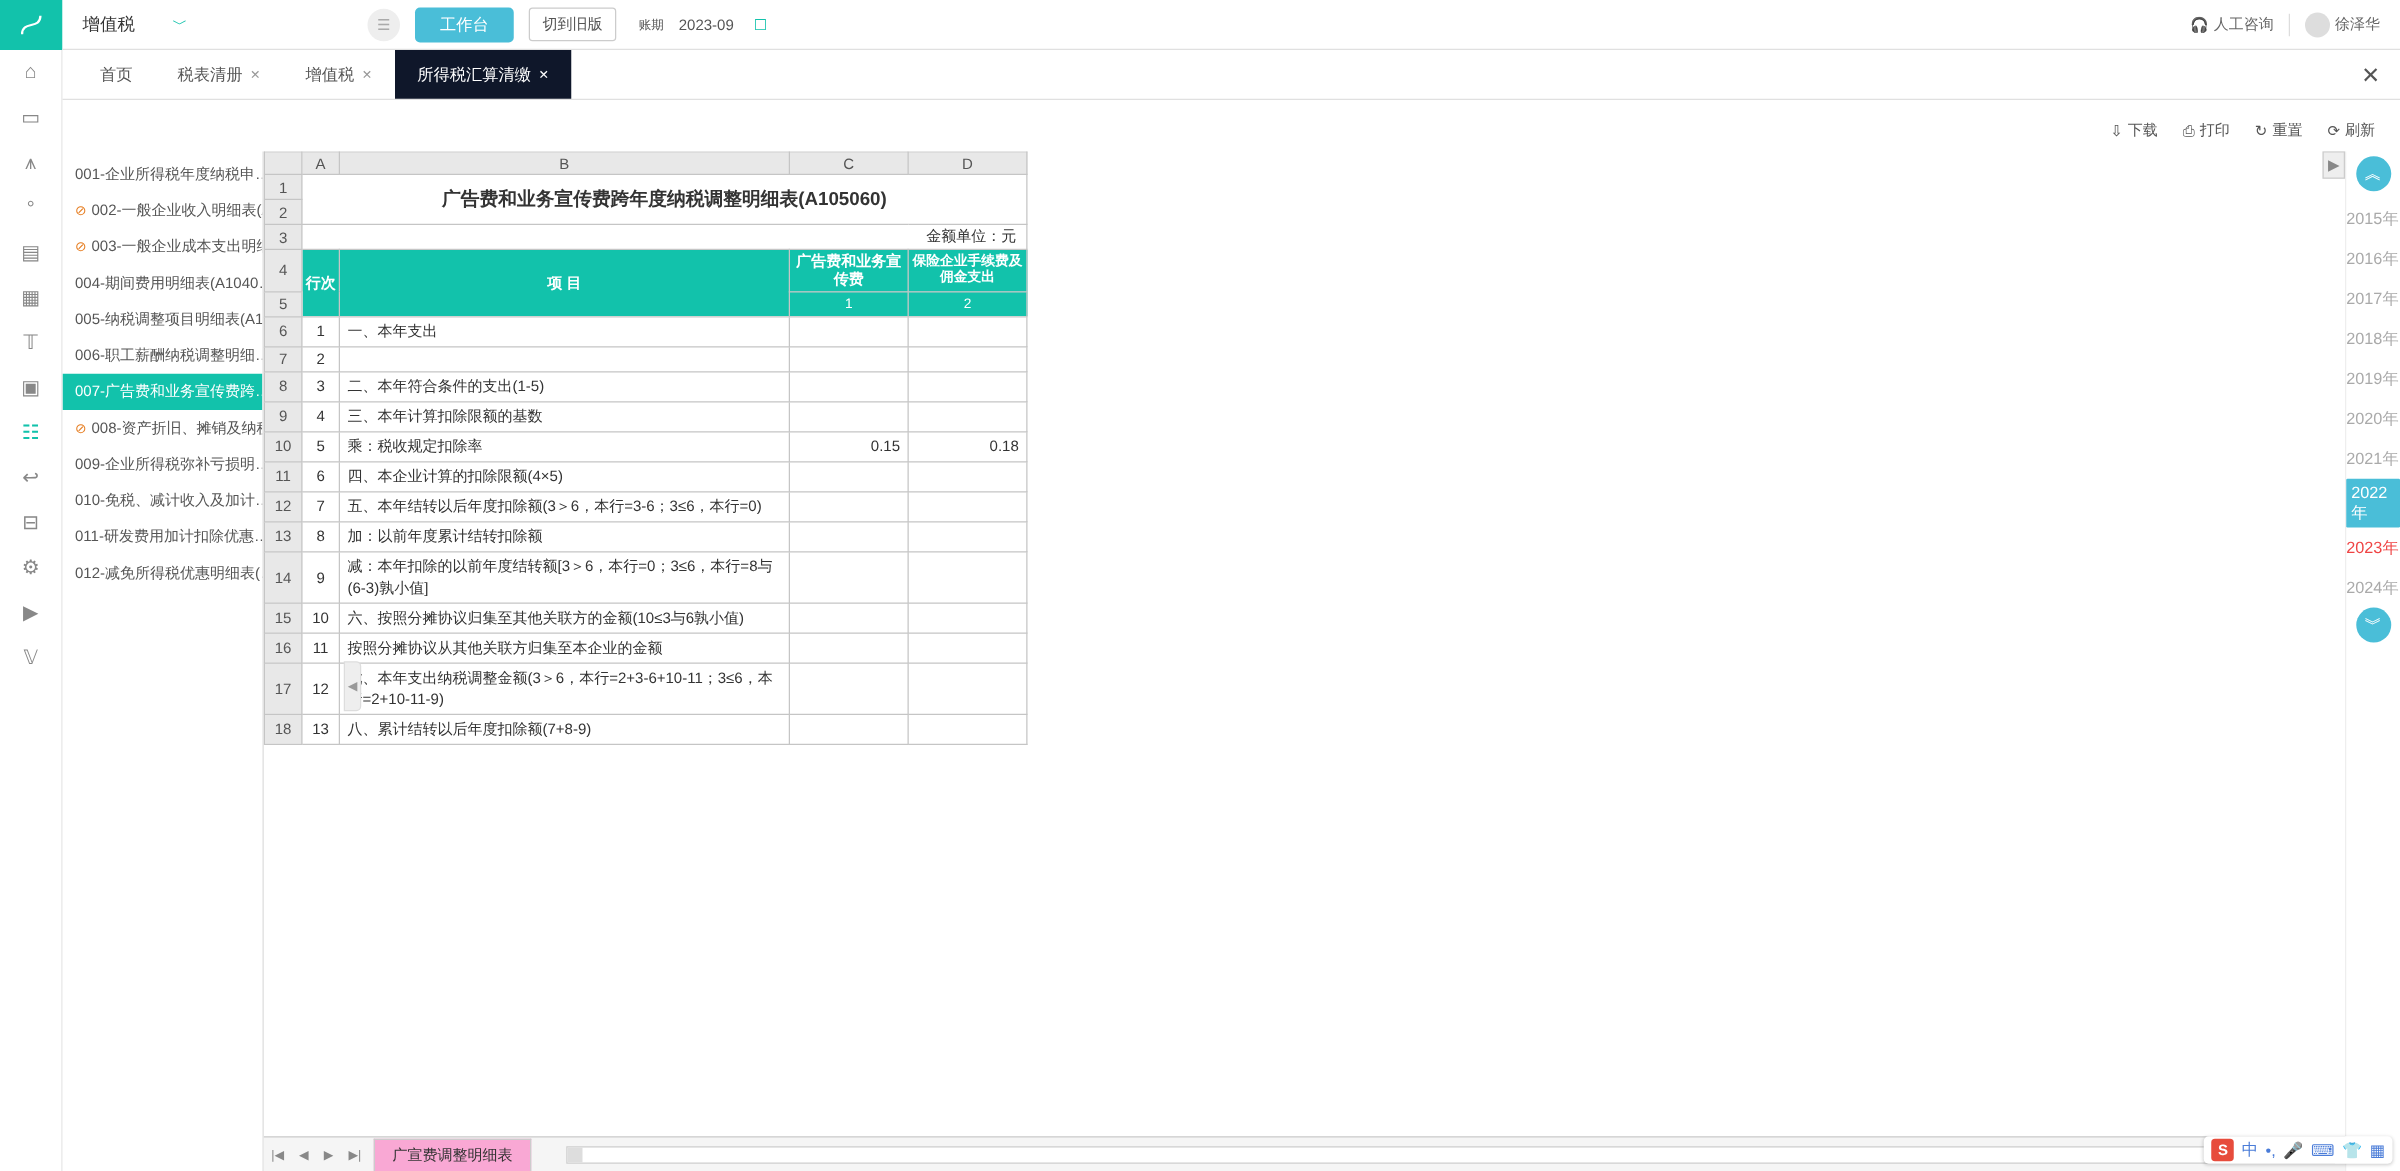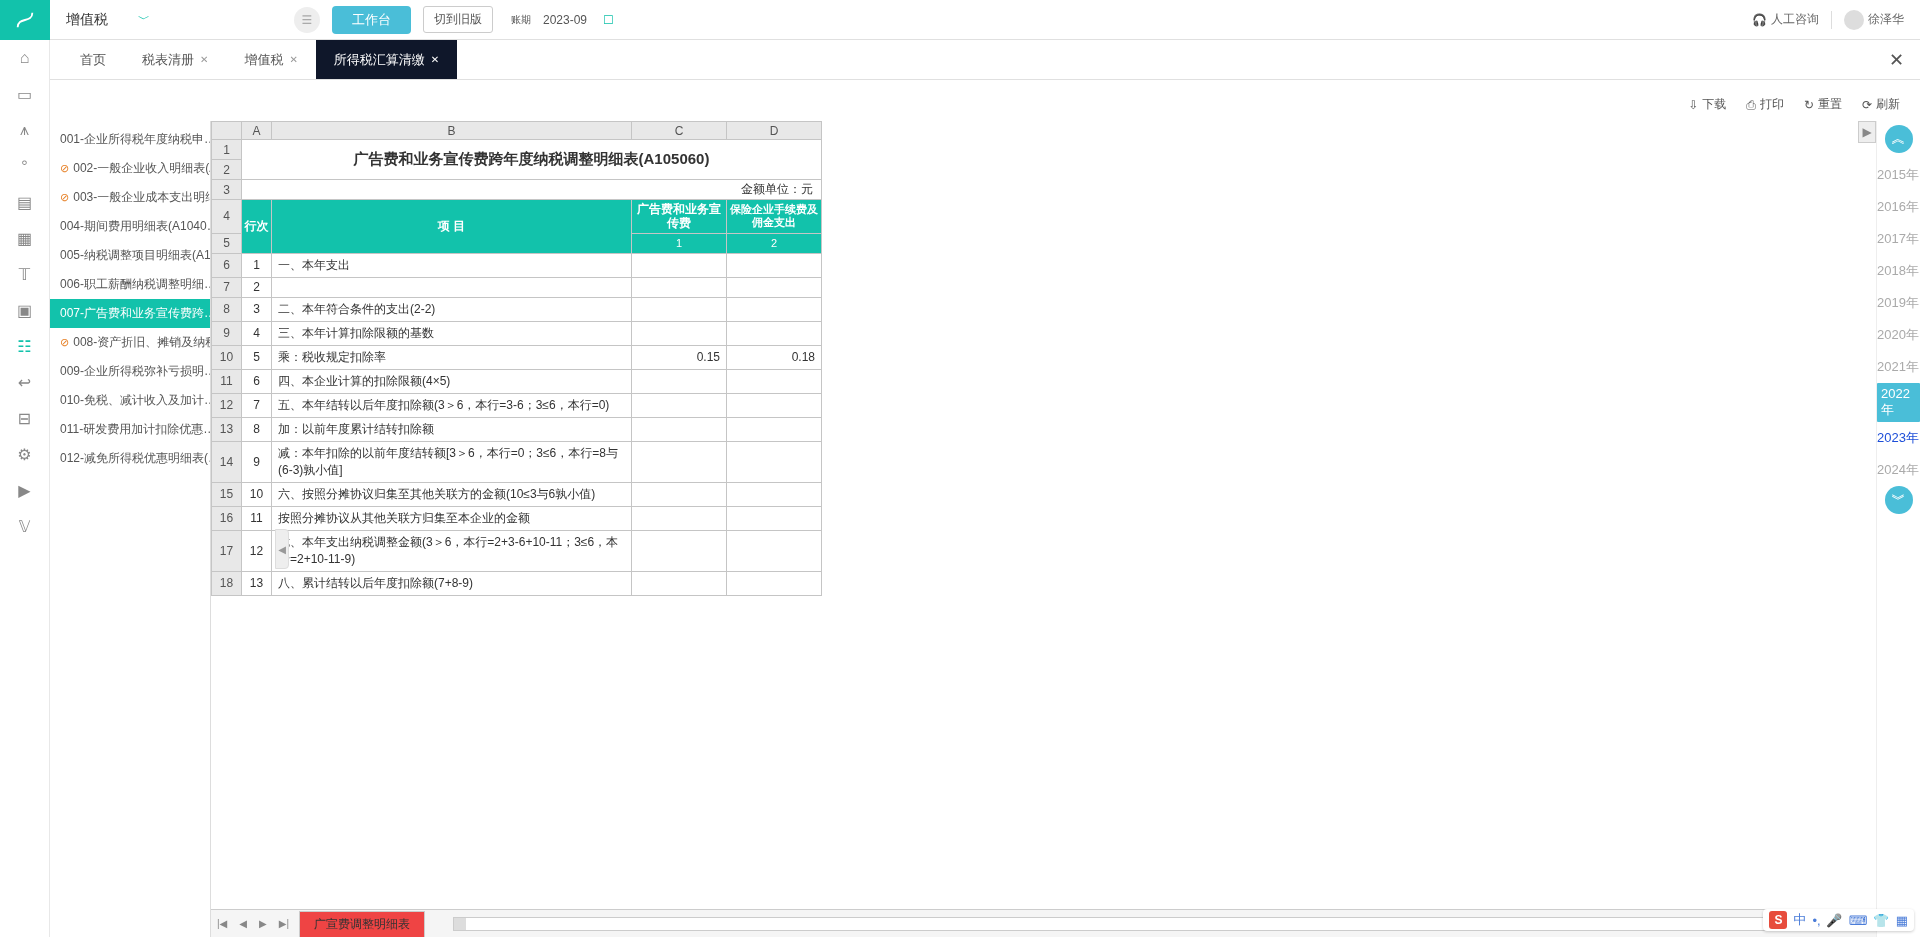--- a/index.html
+++ b/index.html
@@ -63,31 +63,31 @@
 .sheet .seq { text-align: center; width: 30px; }
 .sheet .proj { padding: 3px 6px; text-align: left; }
 .sheet .num { text-align: right; padding-right: 6px; width: 95px; }
 .sheet .row-h { height: 20px; }
 .sheet .row-h2 { height: 32px; }
 
 .formula-bar { position: absolute; top: 140px; left: 0; background: #fff; border: 1px solid #ccc; padding: 2px 6px; font-size: 11px; color: #666; z-index: 3; width: 260px; }
 
 .sheet-tabs { height: 28px; border-top: 1px solid #ccc; display: flex; align-items: center; background: #f5f5f5; }
 .sheet-nav { padding: 0 6px; color: #888; cursor: pointer; font-size: 10px; }
-.sheet-tab { padding: 4px 14px; background: #ef4444; border: 1px solid #ccc; border-bottom: none; font-size: 12px; color: #333; margin-left: 4px; cursor: pointer; }
+.sheet-tab { padding: 4px 14px; background: #f9a8d4; border: 1px solid #ccc; border-bottom: none; font-size: 12px; color: #333; margin-left: 4px; cursor: pointer; }
 .sheet-tabs .hbar { flex: 1; height: 14px; border: 1px solid #ccc; margin: 0 8px; background: #fff; position: relative; }
 .sheet-tabs .hbar::before { content:''; position:absolute; left:0; top:0; bottom:0; width:12px; background:#ddd; }
 
 .expand-right { position: absolute; right: 0; top: 0; width: 18px; height: 22px; background: #eee; border: 1px solid #ccc; display: flex; align-items: center; justify-content: center; color: #888; cursor: pointer; }
 
 .year-rail { width: 44px; background: #fff; border-left: 1px solid #eee; display: flex; flex-direction: column; align-items: center; padding-top: 4px; gap: 0; }
 .year-btn { width: 28px; height: 28px; border-radius: 50%; background: #4abed8; color: #fff; display: flex; align-items: center; justify-content: center; font-size: 14px; cursor: pointer; margin-bottom: 6px; }
 .year-item { font-size: 13px; color: #aaa; padding: 7px 0; cursor: pointer; }
 .year-item.sel { background: #4abed8; color: #fff; border-radius: 1px; padding: 3px 4px; }
-.year-item.dark { color: #1d4ed8; }
+.year-item.dark { color: #ef4444; }
 
 .ime-bar { position: fixed; right: 6px; bottom: 6px; display: flex; gap: 6px; align-items: center; background: #fff; padding: 2px 6px; border-radius: 4px; box-shadow: 0 1px 3px rgba(0,0,0,0.2); }
 .ime-bar .i { font-size: 13px; color: #4a7cd8; cursor: pointer; }
 .ime-bar .s { width: 18px; height: 18px; background: #e74c3c; color: #fff; border-radius: 3px; display: flex; align-items: center; justify-content: center; font-weight: bold; font-size: 12px; }
 </style>
 </head>
 <body>
 
 <div class="app">
   <div class="left-rail">
@@ -266,21 +266,21 @@
                 <tr class="row-h">
                   <td class="rownum">7</td>
                   <td class="seq">2</td>
                   <td class="proj"></td>
                   <td class="num"></td>
                   <td class="num"></td>
                 </tr>
                 <tr class="row-h">
                   <td class="rownum">8</td>
                   <td class="seq">3</td>
-                  <td class="proj">二、本年符合条件的支出(2-2)</td>
+                  <td class="proj">二、本年符合条件的支出(1-5)</td>
                   <td class="num"></td>
                   <td class="num"></td>
                 </tr>
                 <tr class="row-h">
                   <td class="rownum">9</td>
                   <td class="seq">4</td>
                   <td class="proj">三、本年计算扣除限额的基数</td>
                   <td class="num"></td>
                   <td class="num"></td>
                 </tr>

